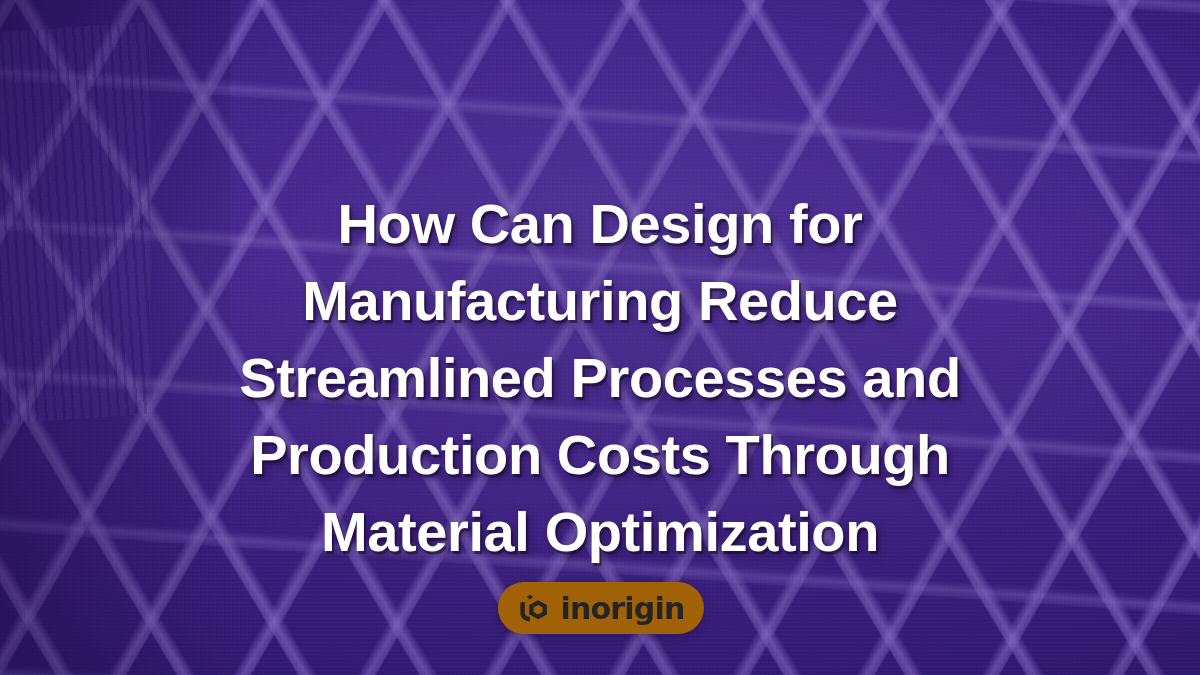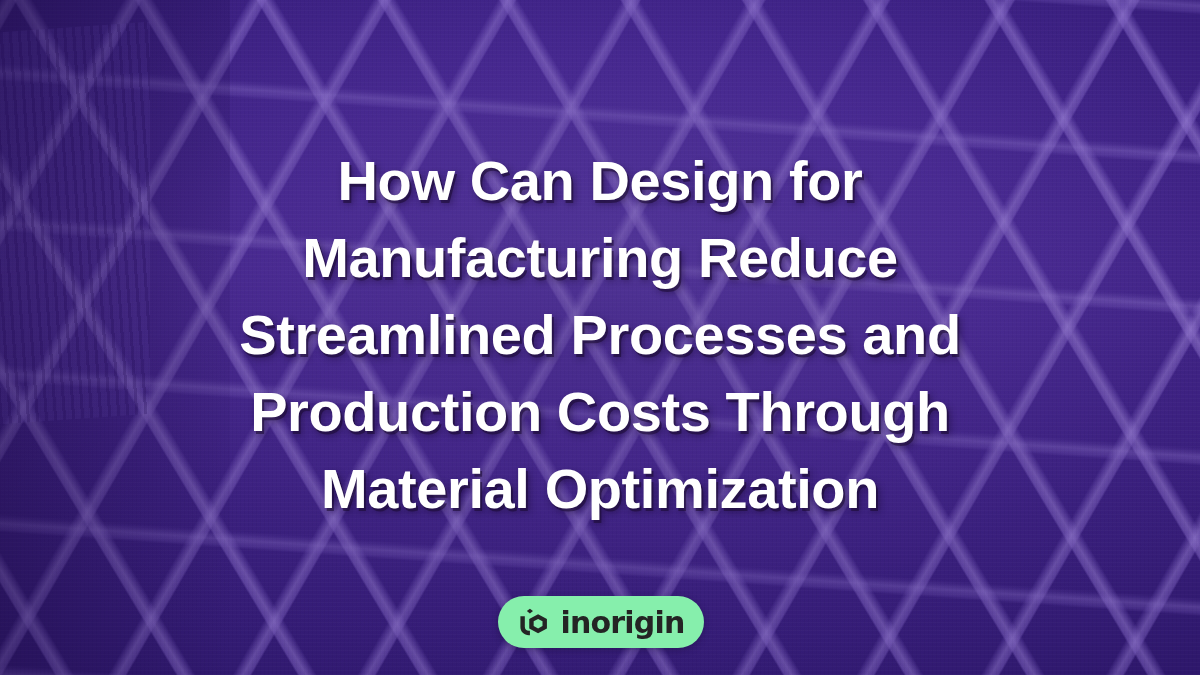--- a/index.html
+++ b/index.html
@@ -113,20 +113,21 @@
 
   
   .content {
     position:absolute;
     inset:0;
     display:flex;
     flex-direction:column;
     align-items:center;
     justify-content:flex-start;
     padding-top:142px;
+    margin-top:43px;
   }
 
   .headline {
     width:1140px;
     text-align:center;
     color:#ffffff;
     font-size:56px;
     font-weight:700;
     line-height:77px;
     letter-spacing:-0.4px;
@@ -134,24 +135,24 @@
       2px 3px 0 rgba(26,10,48,.55),
       3px 4px 7px rgba(20,6,40,.45);
     -webkit-font-smoothing:antialiased;
   }
   .headline .ln { display:block; white-space:nowrap; }
 
   
   .logo-badge {
     position:absolute;
     left:498px;
-    top:596px;
+    top:582px;
     width:206px;
     height:52px;
-    background:#86efac;
+    background:#a16207;
     border-radius:26px;
     display:flex;
     align-items:center;
     justify-content:center;
     gap:9px;
     box-shadow:0 2px 7px rgba(24,8,48,.35);
   }
   .logo-mark { width:34px; height:34px; display:block; flex:0 0 auto; margin-top:1px; }
   .logo-word {
     font-size:30px;

